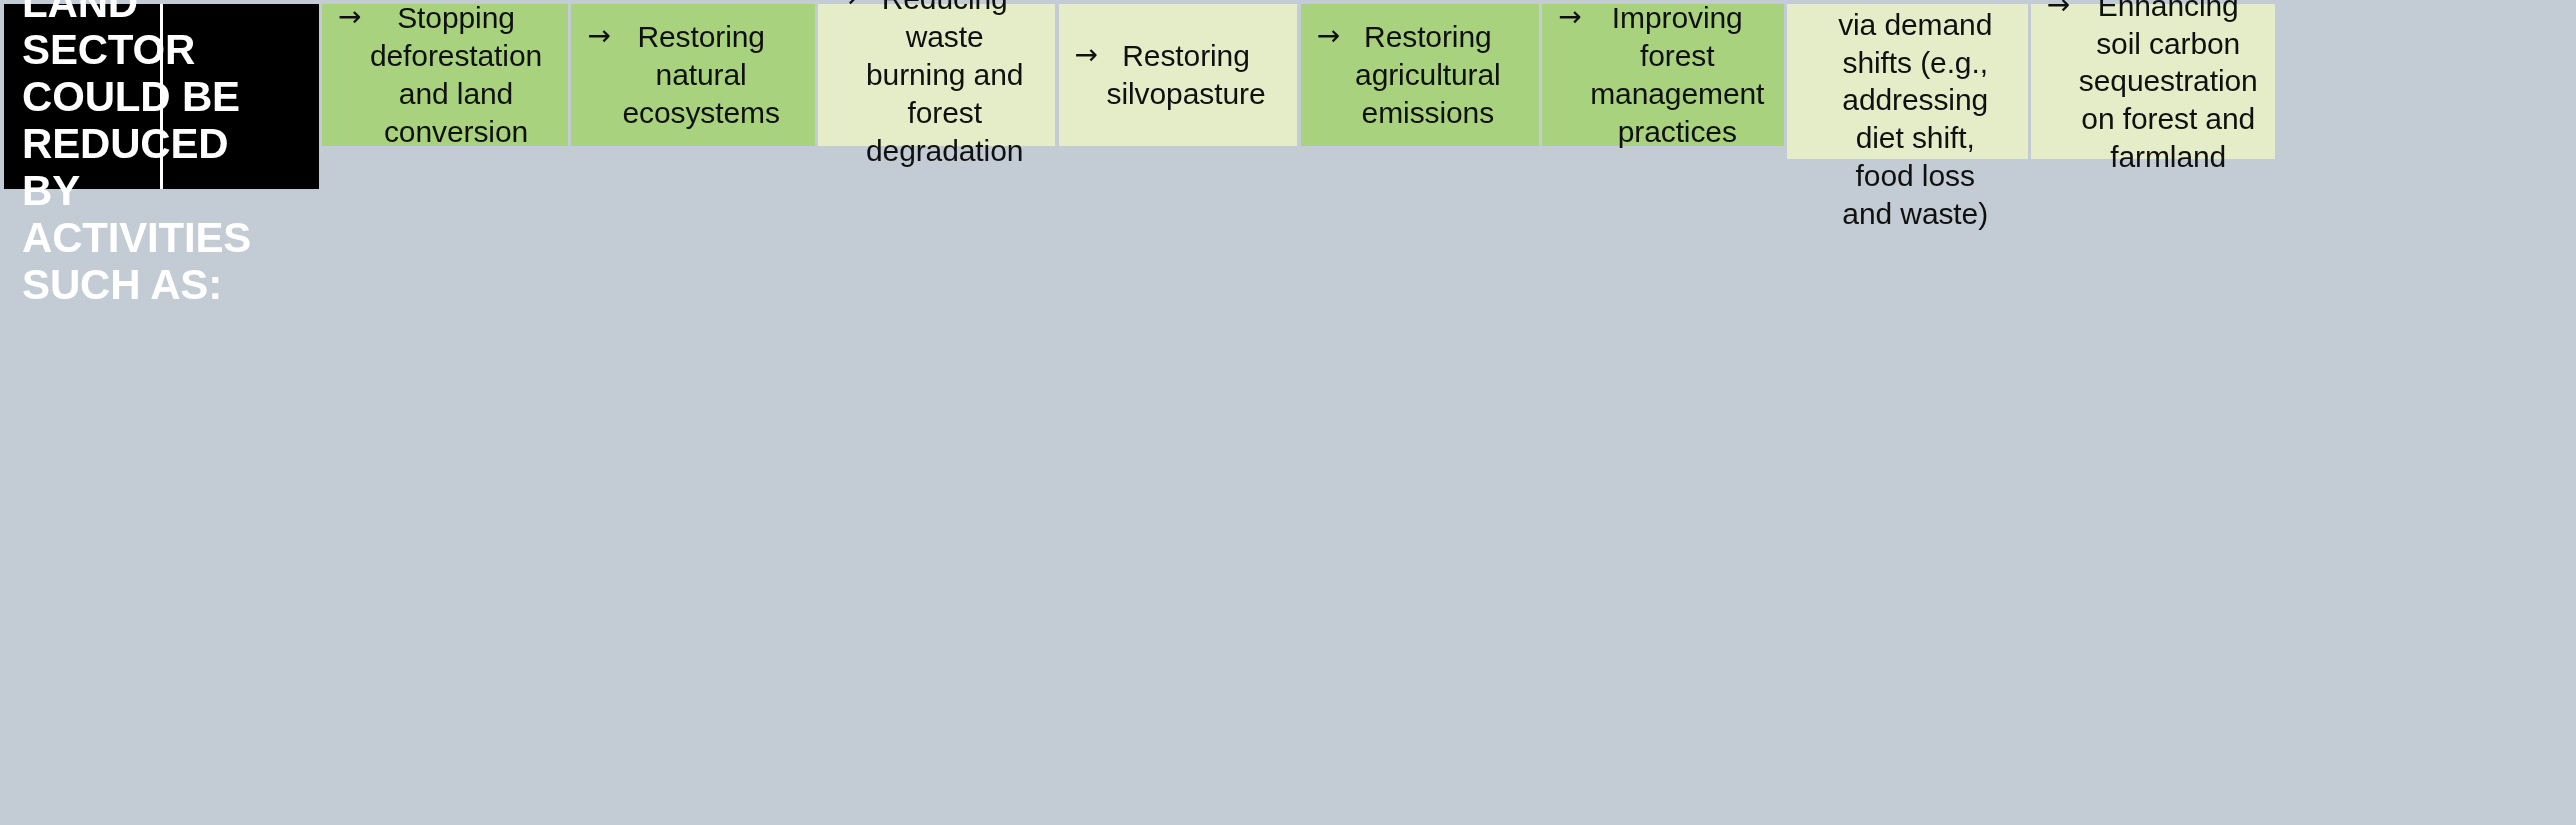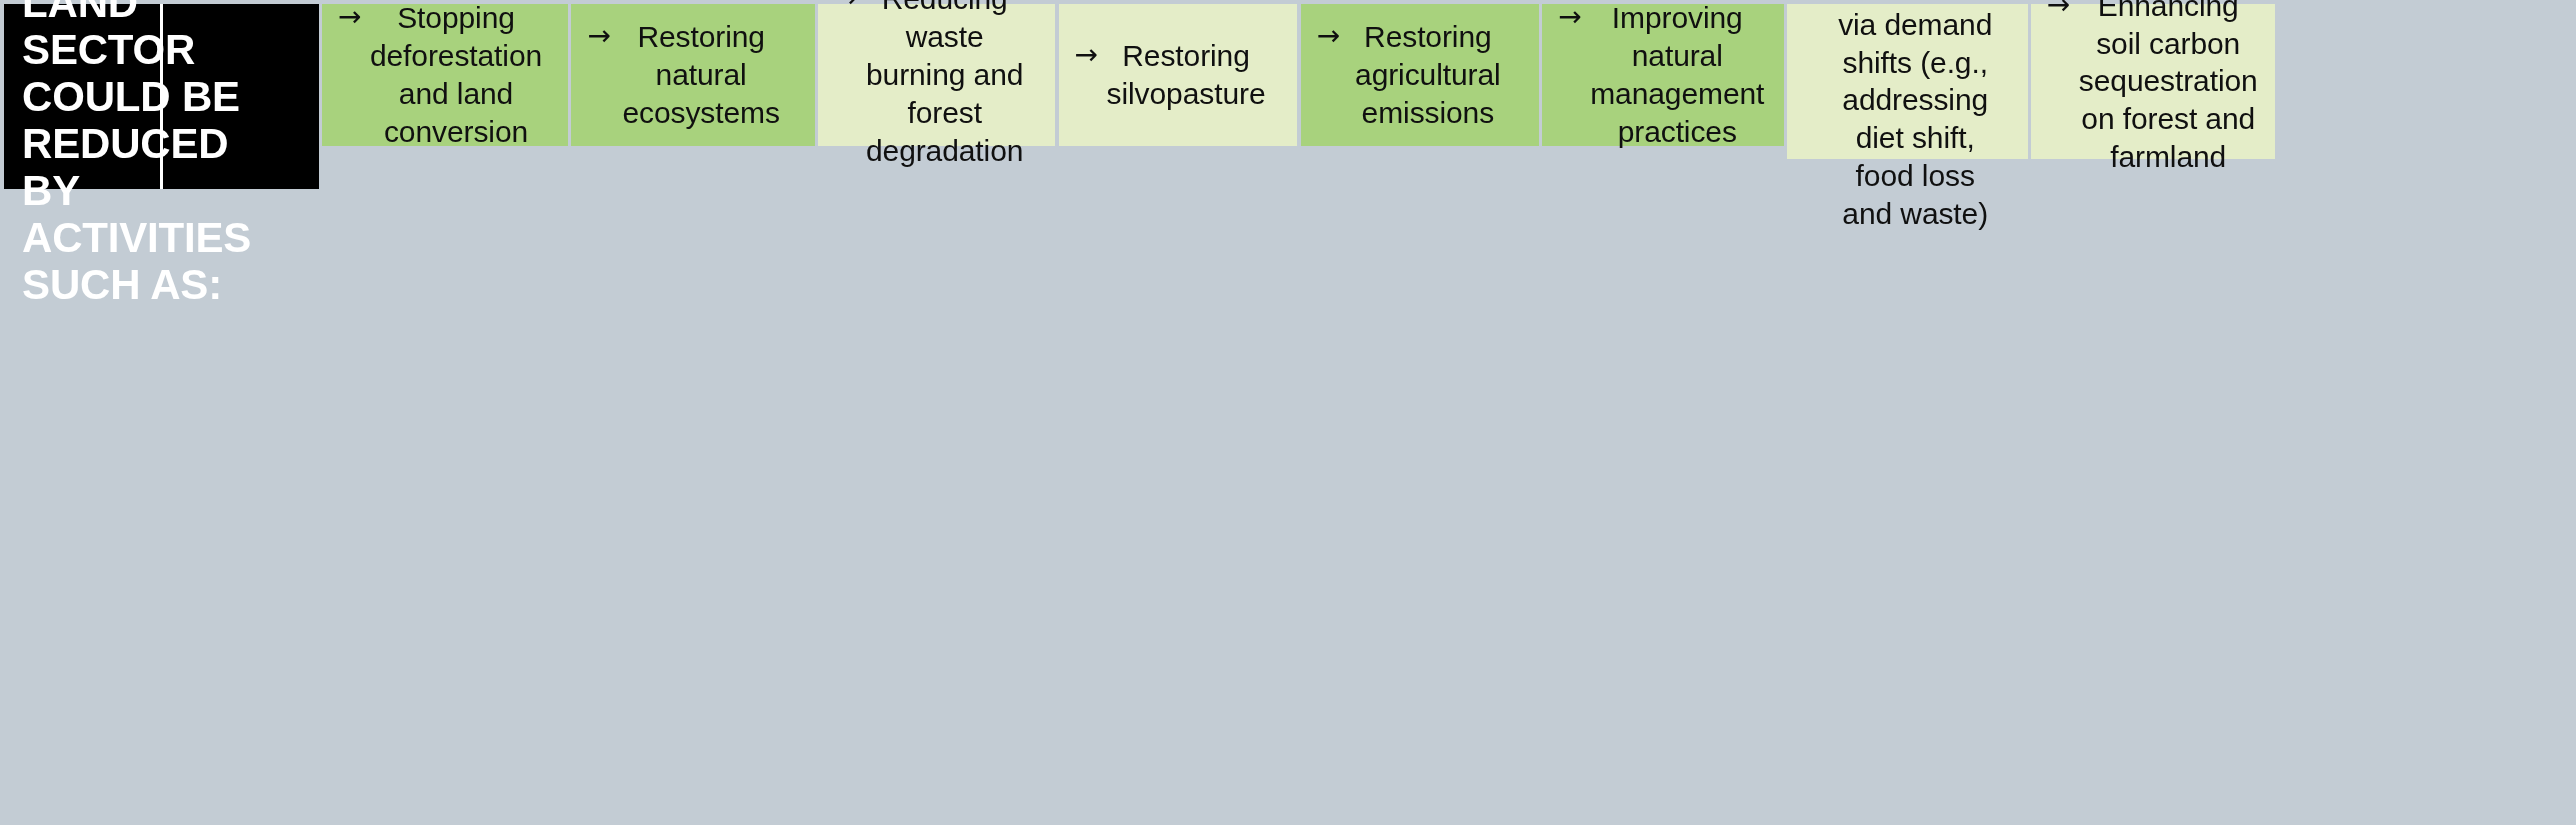--- a/index.html
+++ b/index.html
@@ -176,21 +176,21 @@
   <div class="body-row h-standard">
     <div class="body-cell left shade-dark">
       <div class="cell-inner">
         <span class="arrow-icon">→</span>
         <span class="cell-text">Restoring agricultural emissions</span>
       </div>
     </div>
     <div class="body-cell right shade-dark">
       <div class="cell-inner">
         <span class="arrow-icon">→</span>
-        <span class="cell-text">Improving natural management practices</span>
+        <span class="cell-text">Improving forest management practices</span>
       </div>
     </div>
   </div>
 
   <div class="row-gap"></div>
 
   <div class="body-row h-tall">
     <div class="body-cell left shade-light">
       <div class="cell-inner">
         <span class="arrow-icon">→</span>

